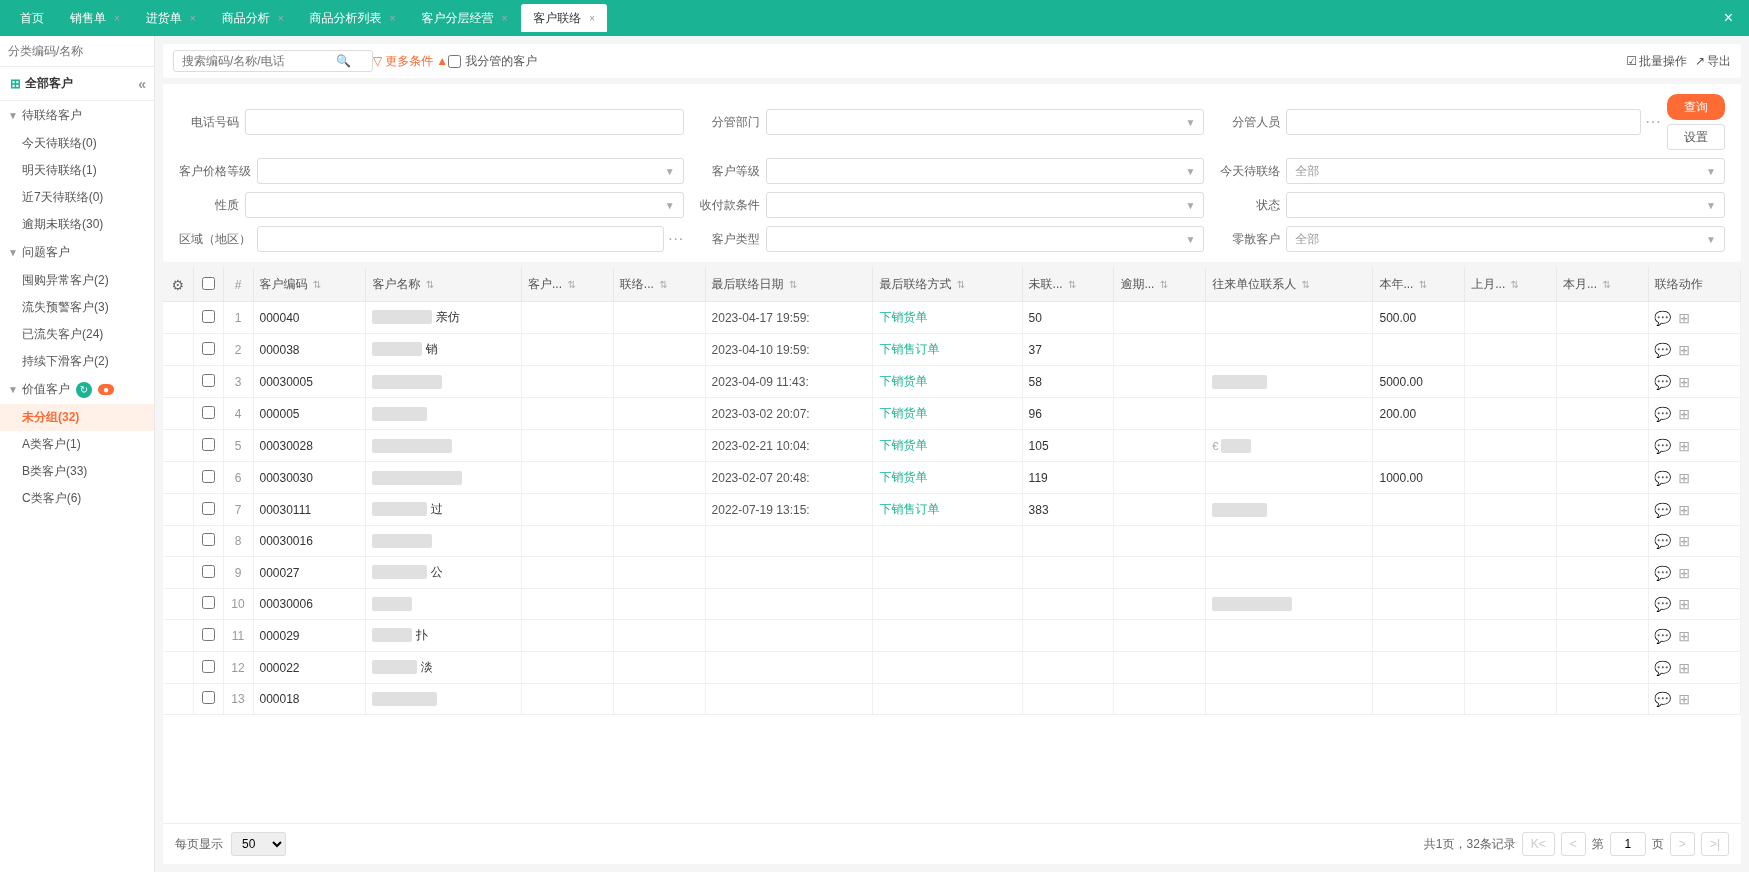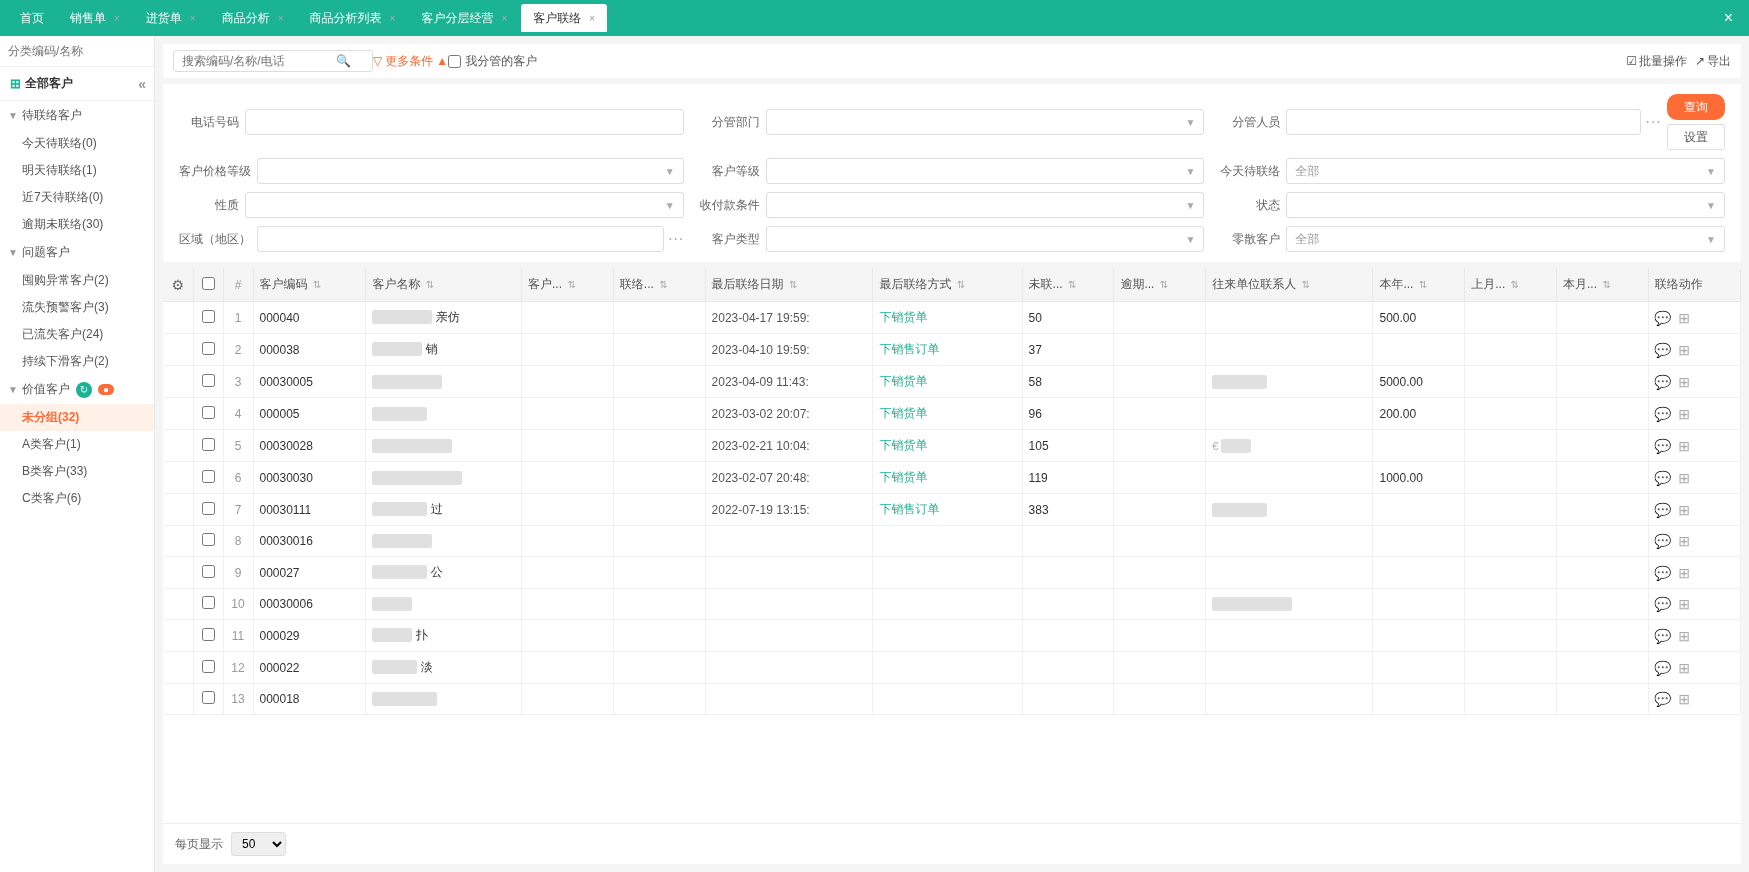--- a/index.html
+++ b/index.html
@@ -977,17 +977,27 @@
         </table>
       </div>
 
       <div class="table-footer">
         <span class="pagination-label">每页显示</span>
         <select class="pagination-select">
           <option>50</option>
           <option>100</option>
           <option>200</option>
         </select>
+        <div class="pagination-controls">
+          <span class="page-total">共1页，32条记录</span>
+          <button class="page-btn disabled">K&lt;</button>
+          <button class="page-btn disabled">&lt;</button>
+          <span style="color:#666;font-size:12px;">第</span>
+          <input type="text" class="page-input" value="1" style="">
+          <span style="color:#666;font-size:12px;">页</span>
+          <button class="page-btn disabled">&gt;</button>
+          <button class="page-btn disabled">&gt;|</button>
+        </div>
       </div>
     </div>
 
   </div>
 </div>
 
 </body></html>

